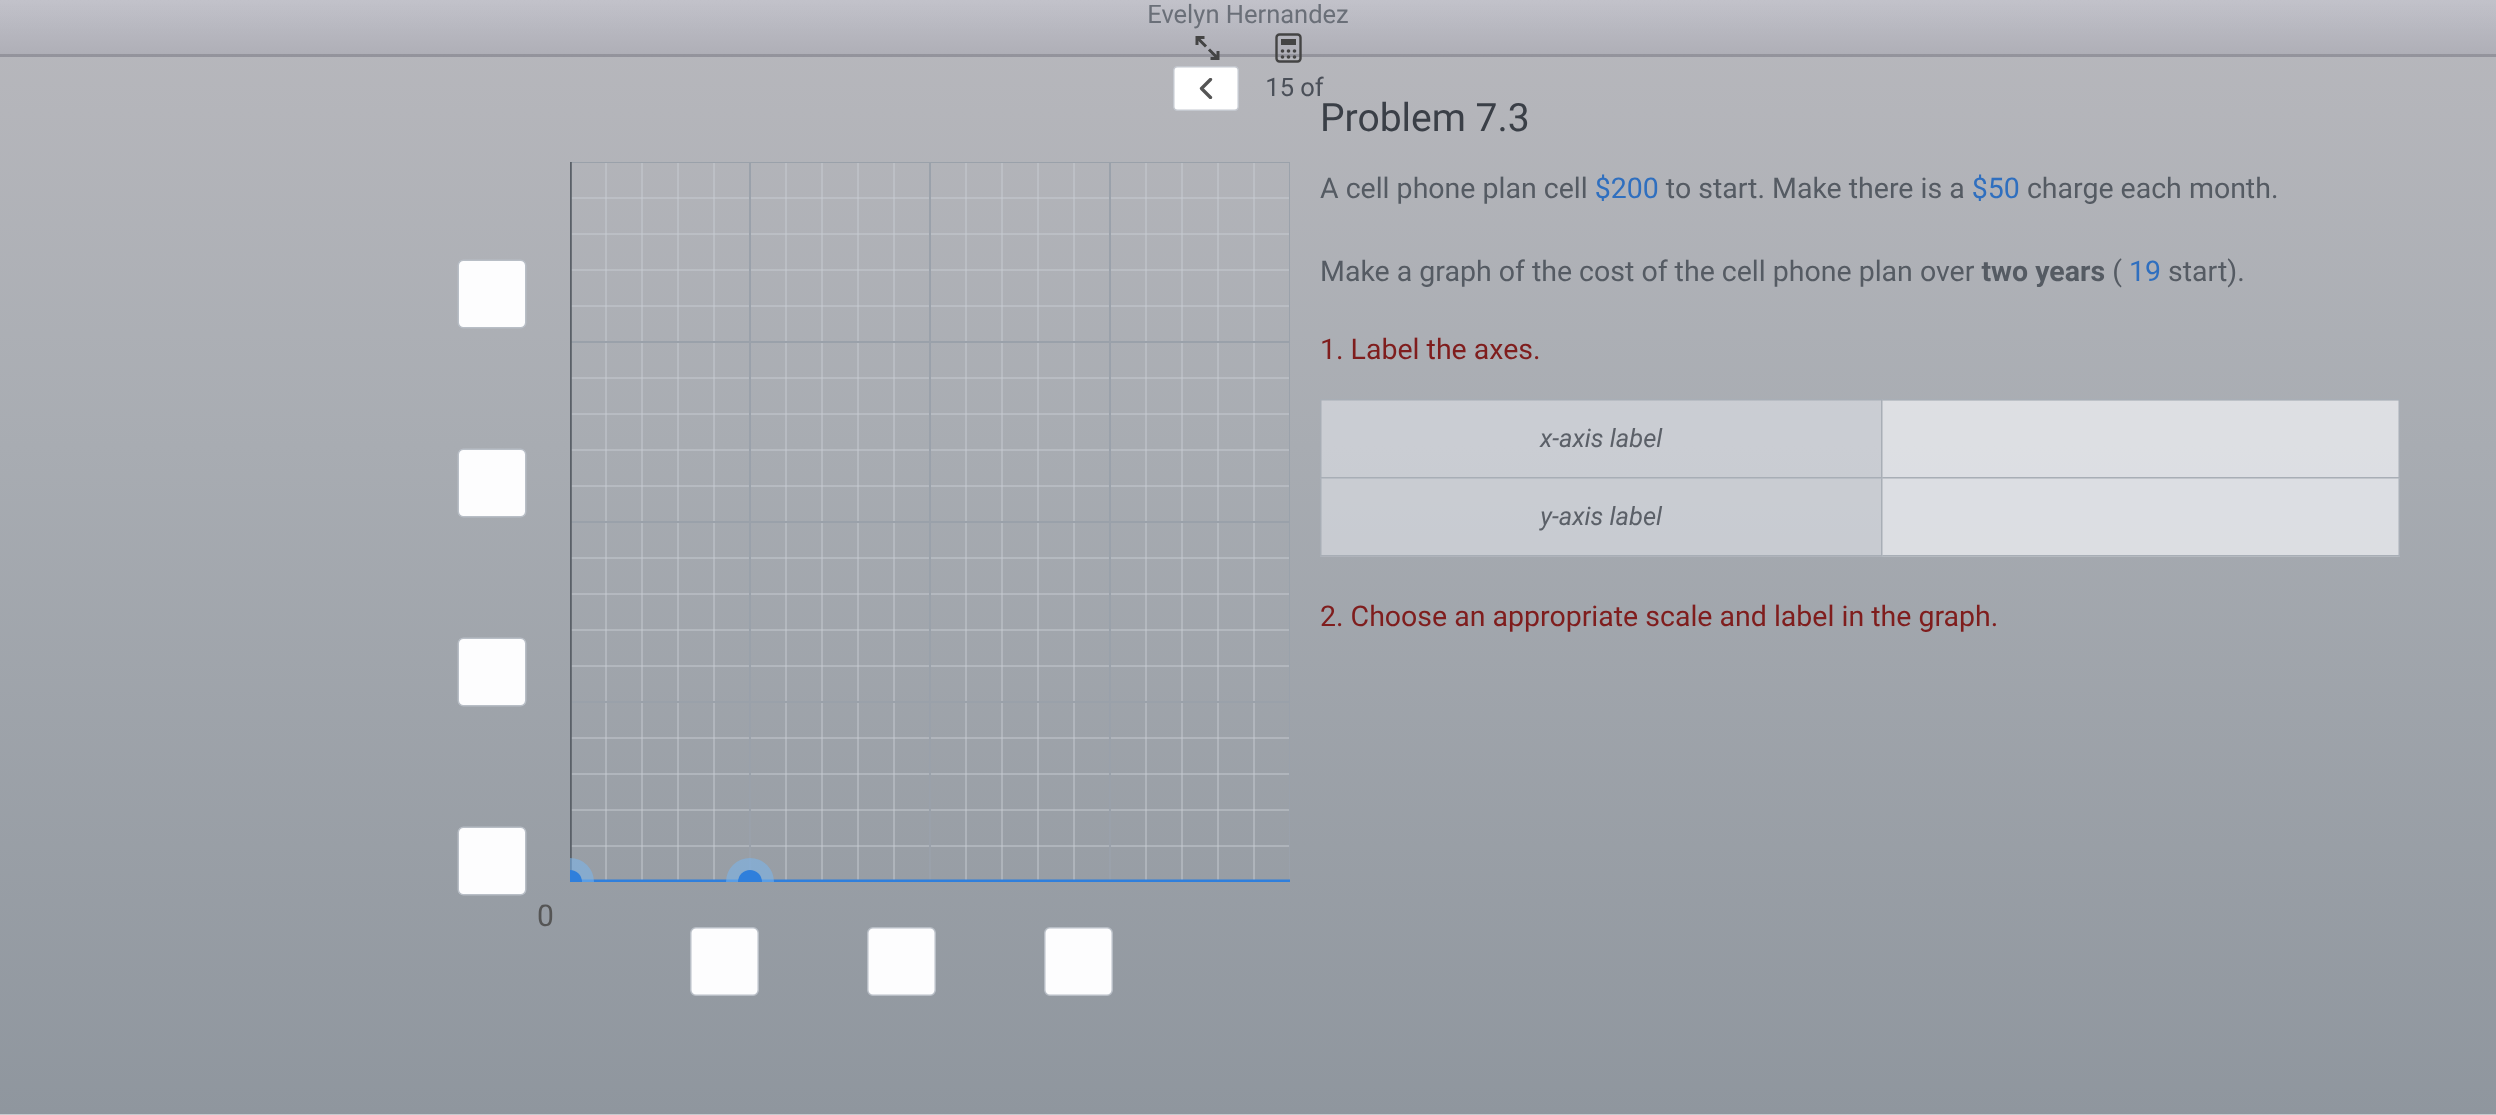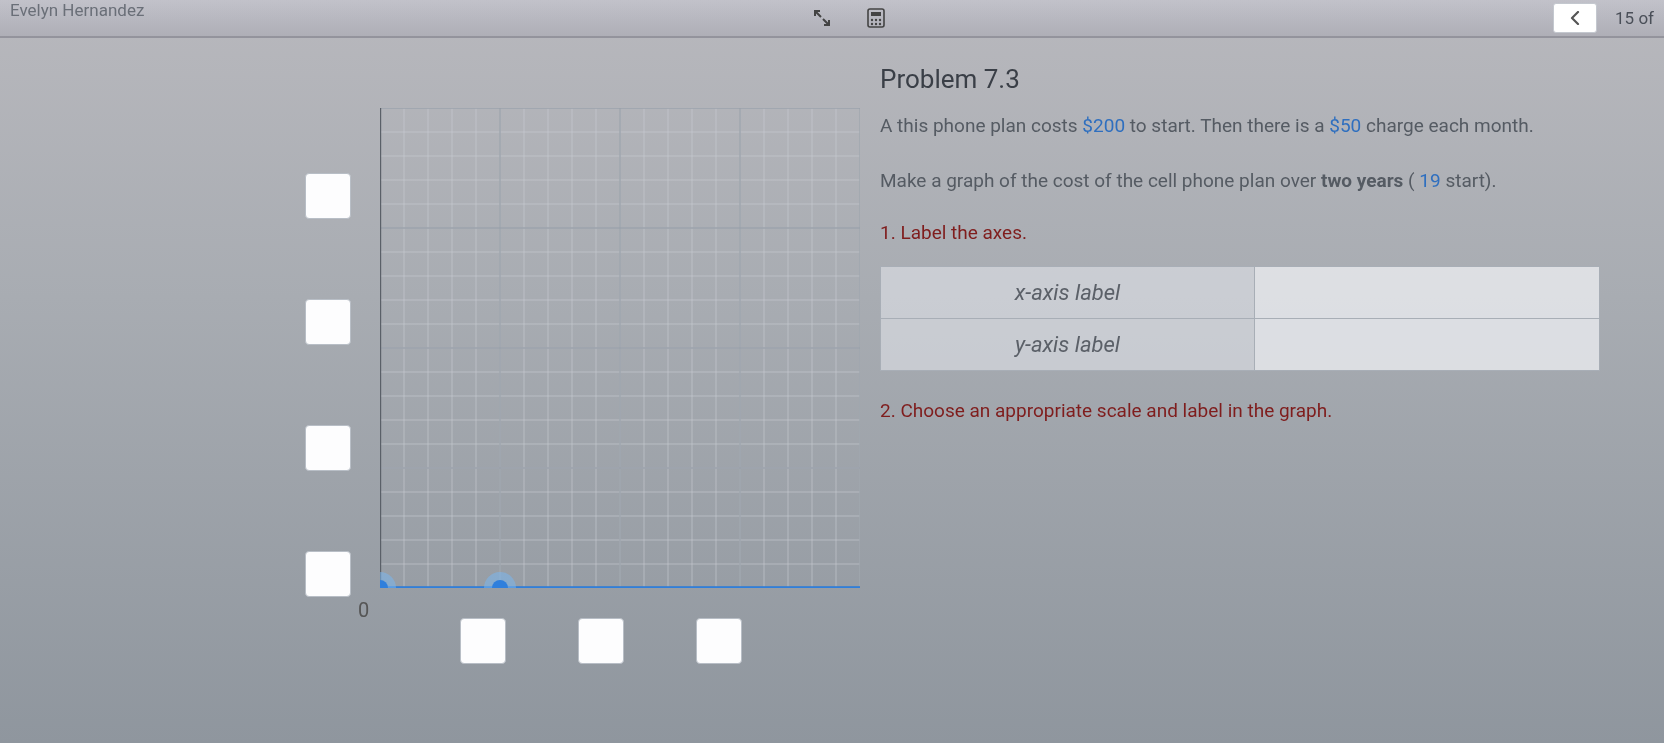--- a/index.html
+++ b/index.html
@@ -7,23 +7,25 @@
     font-family: -apple-system, BlinkMacSystemFont, "Segoe UI", Roboto, Arial, sans-serif;
     background: linear-gradient(180deg, #b8b8bd 0%, #a8acb2 40%, #8f969e 100%);
     width: 1664px;
     height: 743px;
     overflow: hidden;
     color: #333;
   }
   .topbar {
     height: 38px;
     display: flex;
+    align-items: center;
     padding: 0 10px;
     border-bottom: 2px solid rgba(80,80,90,0.4);
     background: linear-gradient(180deg, rgba(200,200,210,0.6), rgba(170,170,180,0.6));
+    flex-direction: column;
   }
   .student-name {
     color: #6a6f78;
     font-size: 17px;
     flex: 0 0 auto;
   }
   .top-center {
     flex: 1;
     display: flex;
     justify-content: center;
@@ -126,21 +128,21 @@
   }
   table.axis-table {
     border-collapse: collapse;
     width: 720px;
     margin: 10px 0 28px 0;
     background: rgba(235,238,243,0.5);
   }
   table.axis-table td {
     border: 1px solid #a8aeb6;
     height: 52px;
-    font-size: 22px;
+    font-size: 17px;
     color: #5b6068;
     text-align: center;
   }
   table.axis-table td.label-col { width: 52%; font-style: italic; }
   table.axis-table td.input-col { background: rgba(250,250,252,0.4); }
 </style>
 </head>
 <body>
 
 <div class="topbar">
@@ -267,21 +269,21 @@
       <div class="axis-input"></div>
       <div class="axis-input"></div>
       <div class="axis-input"></div>
     </div>
   </div>
 
   <div class="problem">
     <div class="problem-title">Problem 7.3</div>
 
     <p class="ptext">
-      <span>A this phone plan costs </span><span class="cost1">$200</span><span> to start. Then there is a </span><span class="cost1">$50</span><span> charge each month.</span>
+      <span>A cell phone plan cell </span><span class="cost1">$200</span><span> to start. Make there is a </span><span class="cost1">$50</span><span> charge each month.</span>
     </p>
 
     <p class="ptext">
       <span>Make a graph of the cost of the cell phone plan over </span><b><span>two years</span></b><span> ( </span><span class="cost1">19</span><span> start).</span>
     </p>
 
     <p class="step">1. Label the axes.</p>
 
     <table class="axis-table">
       <tbody>

